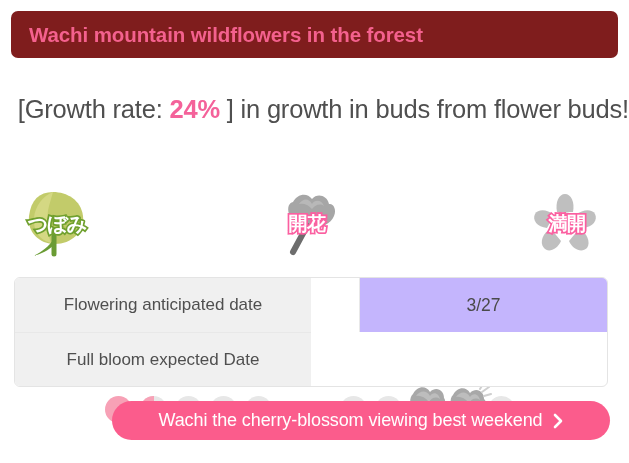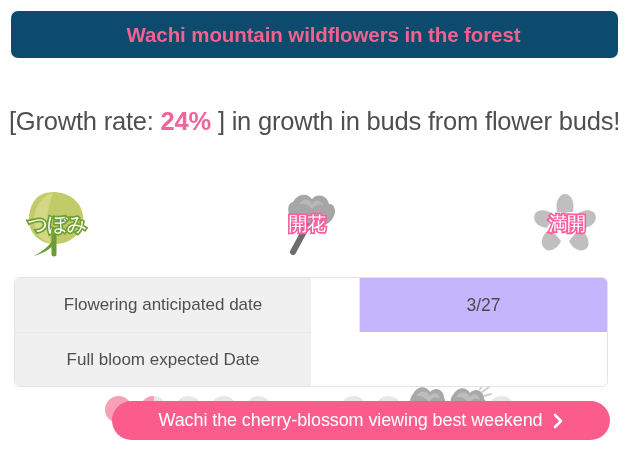--- a/index.html
+++ b/index.html
@@ -15,43 +15,42 @@
     position: relative;
   }
 
   
   #header-banner {
     position: absolute;
     left: 11px;
     top: 11px;
     width: 607px;
     height: 47px;
-    background: #0c4a6e;
+    background: #7f1d1d;
     border-radius: 7px;
     box-sizing: border-box;
     display: flex;
     align-items: center;
-    justify-content: center;
   }
   #header-title {
     padding-left: 18px;
     font-size: 20.5px;
     font-weight: bold;
     color: #f4618e;
     letter-spacing: -0.1px;
     white-space: nowrap;
   }
 
   
   #growth-headline {
     position: absolute;
     left: 0;
-    top: 100px;
+    top: 88px;
     width: 629px;
-    text-align: center;
+    text-align: right;
     font-size: 25.5px;
     color: #4f4f4f;
     line-height: 42px;
     letter-spacing: -0.2px;
   }
   #growth-rate-value {
     color: #f4629a;
     font-weight: bold;
   }
 
@@ -74,21 +73,21 @@
   }
   .stage-icon svg {
     position: absolute;
     left: 0;
     top: 0;
   }
   .stage-label {
     position: relative;
     z-index: 3;
     font-size: 19px;
-    font-weight: normal;
+    font-weight: bold;
     color: #ffffff;
     white-space: nowrap;
     font-family: "DejaVu Sans", sans-serif;
   }
   .stage-label.green {
     -webkit-text-stroke: 3.4px #6fa02e;
     paint-order: stroke fill;
     letter-spacing: -1px;
     font-size: 20px;
   }

